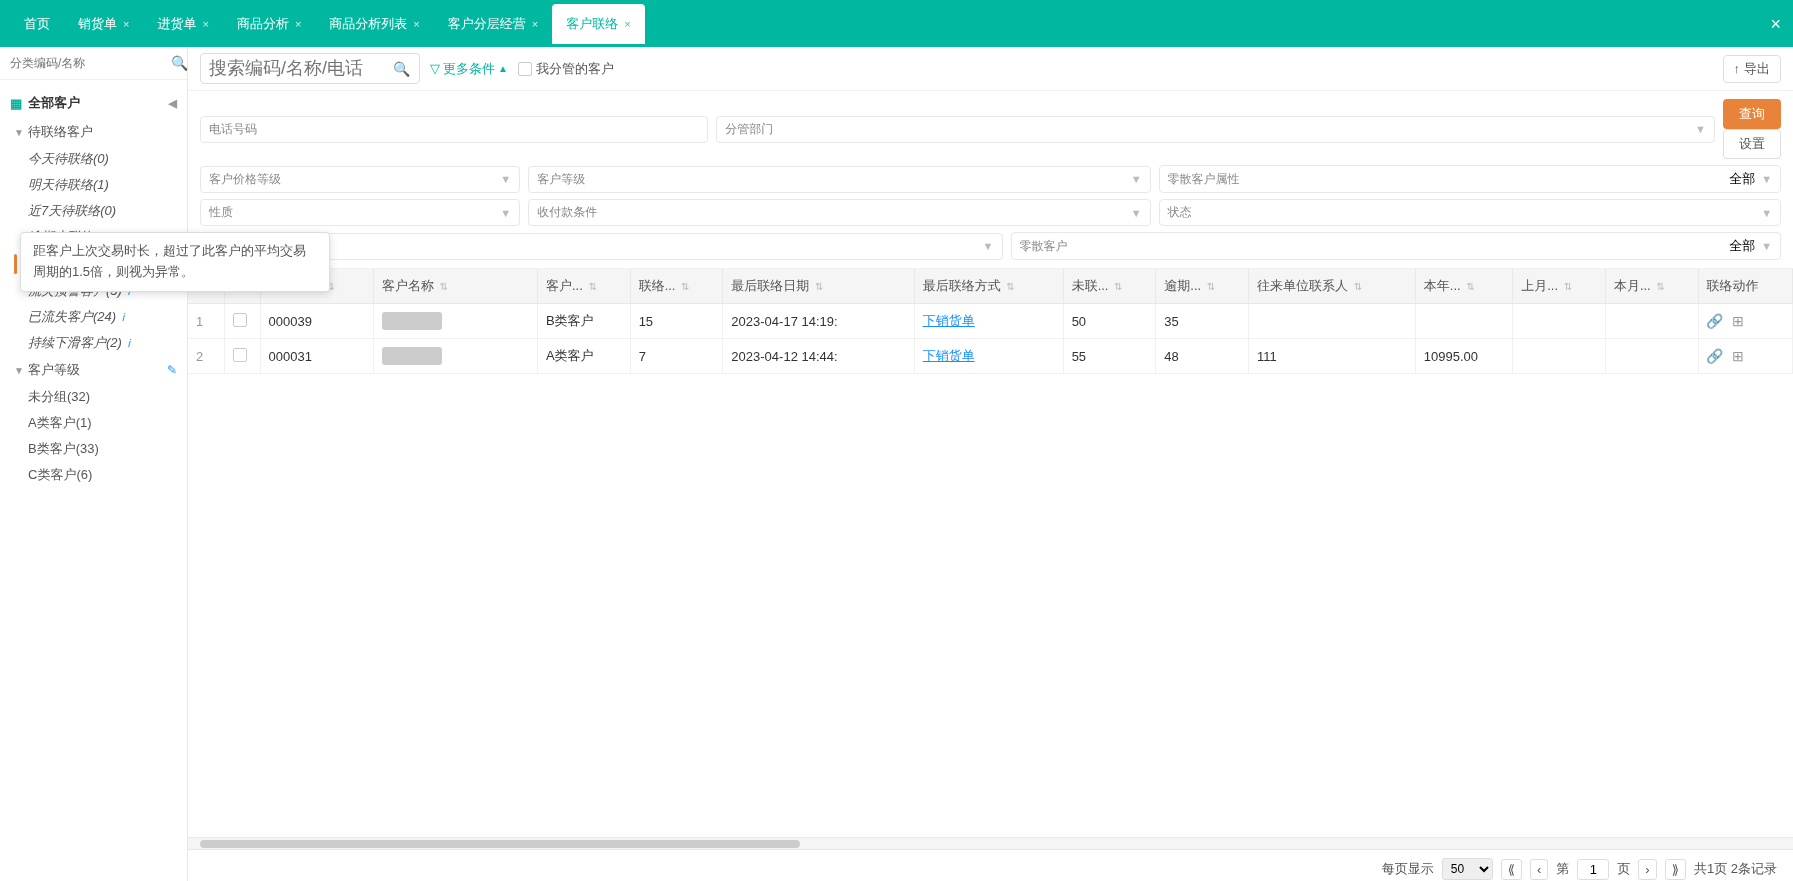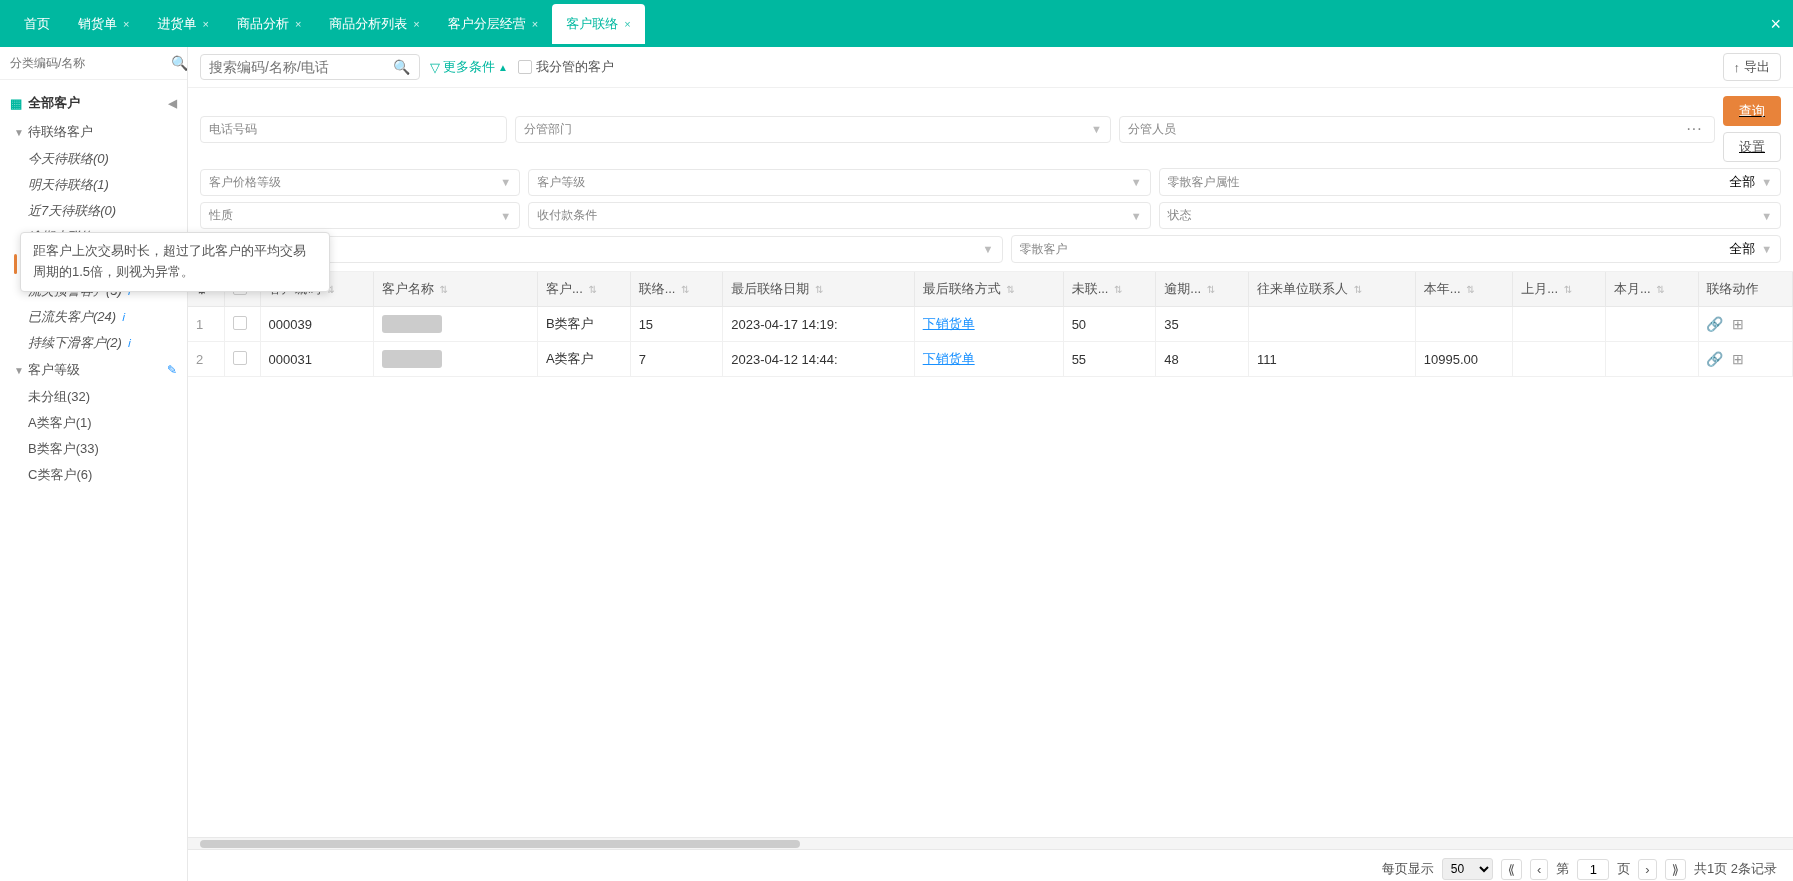--- a/index.html
+++ b/index.html
@@ -72,21 +72,21 @@
 
     
     .filter-bar {
       background: #fff; padding: 6px 12px; display: flex; align-items: center; gap: 10px;
       border-bottom: 1px solid #f0f0f0;
     }
     .filter-search-box {
       display: flex; align-items: center; border: 1px solid #ddd; border-radius: 4px;
       padding: 4px 8px; gap: 6px; width: 220px;
     }
-    .filter-search-box input { border: none; outline: none; font-size: 14px; flex: 1; color: #0f766e; }
+    .filter-search-box input { border: none; outline: none; font-size: 18px; flex: 1; color: #0f766e; }
     .filter-search-icon { color: #00b8a0; font-size: 14px; }
     .more-conditions { color: #00b8a0; font-size: 12px; cursor: pointer; display: flex; align-items: center; gap: 3px; }
     .my-customer { display: flex; align-items: center; gap: 4px; font-size: 12px; color: #555; cursor: pointer; }
     .export-btn {
       margin-left: auto; background: #fff; border: 1px solid #ddd; border-radius: 4px;
       padding: 4px 10px; font-size: 12px; color: #555; cursor: pointer;
       display: flex; align-items: center; gap: 4px;
     }
 
     
@@ -105,21 +105,21 @@
     .filter-dots { color: #888; cursor: pointer; padding: 0 4px; font-size: 16px; line-height: 1; }
 
     .query-btn {
       background: #e8833a; color: #fff; border: none; border-radius: 4px;
       padding: 6px 16px; cursor: pointer; font-size: 13px; white-space: nowrap;
     }
     .settings-btn {
       background: #fff; color: #555; border: 1px solid #ddd; border-radius: 4px;
       padding: 5px 14px; cursor: pointer; font-size: 13px; white-space: nowrap;
     }
-    .query-settings-col { display: flex; flex-direction: column; gap: 6px; flex-shrink: 0; text-decoration: underline; }
+    .query-settings-col { display: flex; flex-direction: column; gap: 0; flex-shrink: 0; }
 
     
     .table-area { flex: 1; overflow: auto; background: #fff; margin: 0; }
     table { width: 100%; border-collapse: collapse; font-size: 12px; }
     thead tr { background: #f5f5f5; }
     th {
       padding: 8px 8px; text-align: left; color: #555; font-weight: normal;
       border-bottom: 1px solid #e8e8e8; border-right: 1px solid #e8e8e8;
       white-space: nowrap; position: sticky; top: 0; background: #f5f5f5; z-index: 10;
     }
@@ -276,24 +276,20 @@
     </div>
 
     <div class="adv-filter">
       <div class="adv-filter-row">
         <div class="filter-field">
           <span class="filter-field-label">电话号码</span>
         </div>
         <div class="filter-field filter-field-wide">
           <span class="filter-field-label">分管部门</span>
           <span class="filter-field-arrow">▼</span>
-        </div>
-        <div class="filter-field filter-field-wide">
-          <span class="filter-field-label">分管人员</span>
-          <span class="filter-dots">···</span>
         </div>
         <div class="query-settings-col">
           <button class="query-btn">查询</button>
           <button class="settings-btn">设置</button>
         </div>
       </div>
       <div class="adv-filter-row">
         <div class="filter-field">
           <span class="filter-field-label">客户价格等级</span>
           <span class="filter-field-arrow">▼</span>

